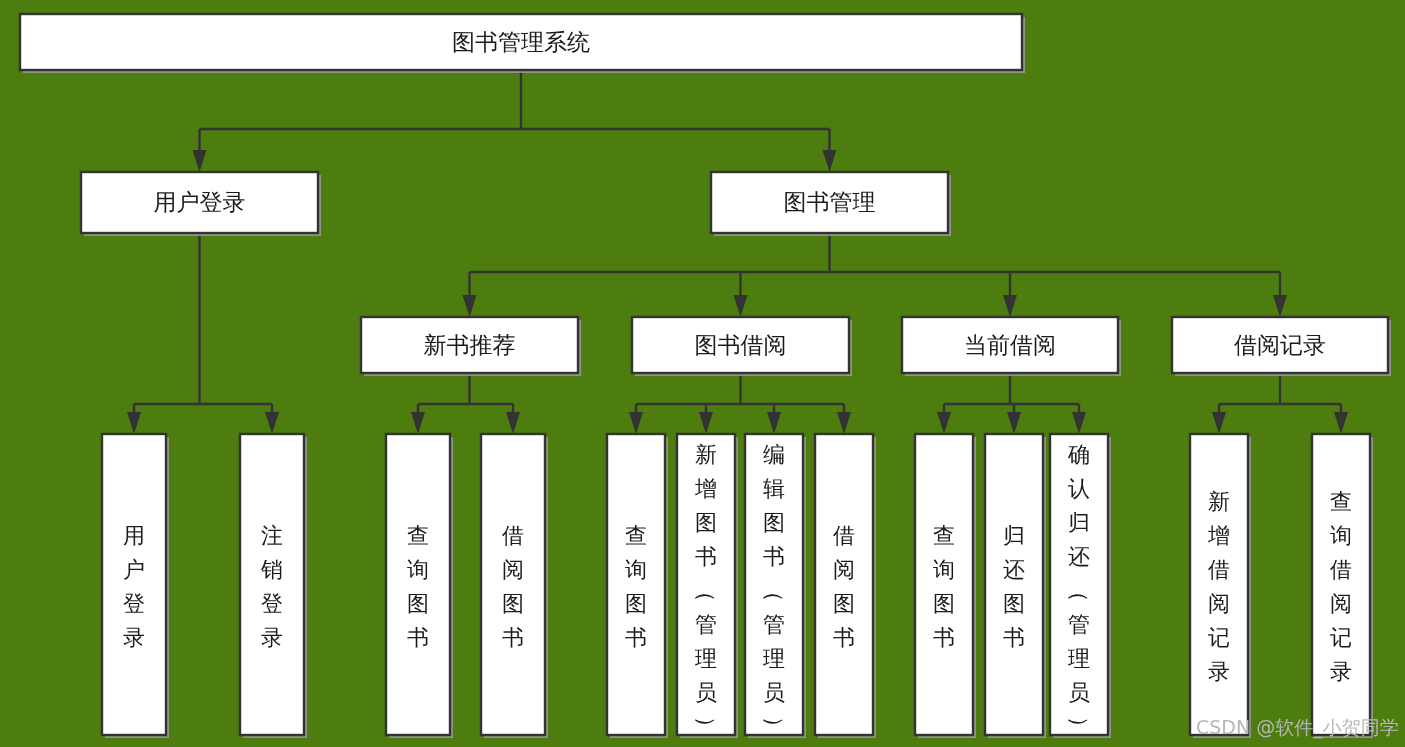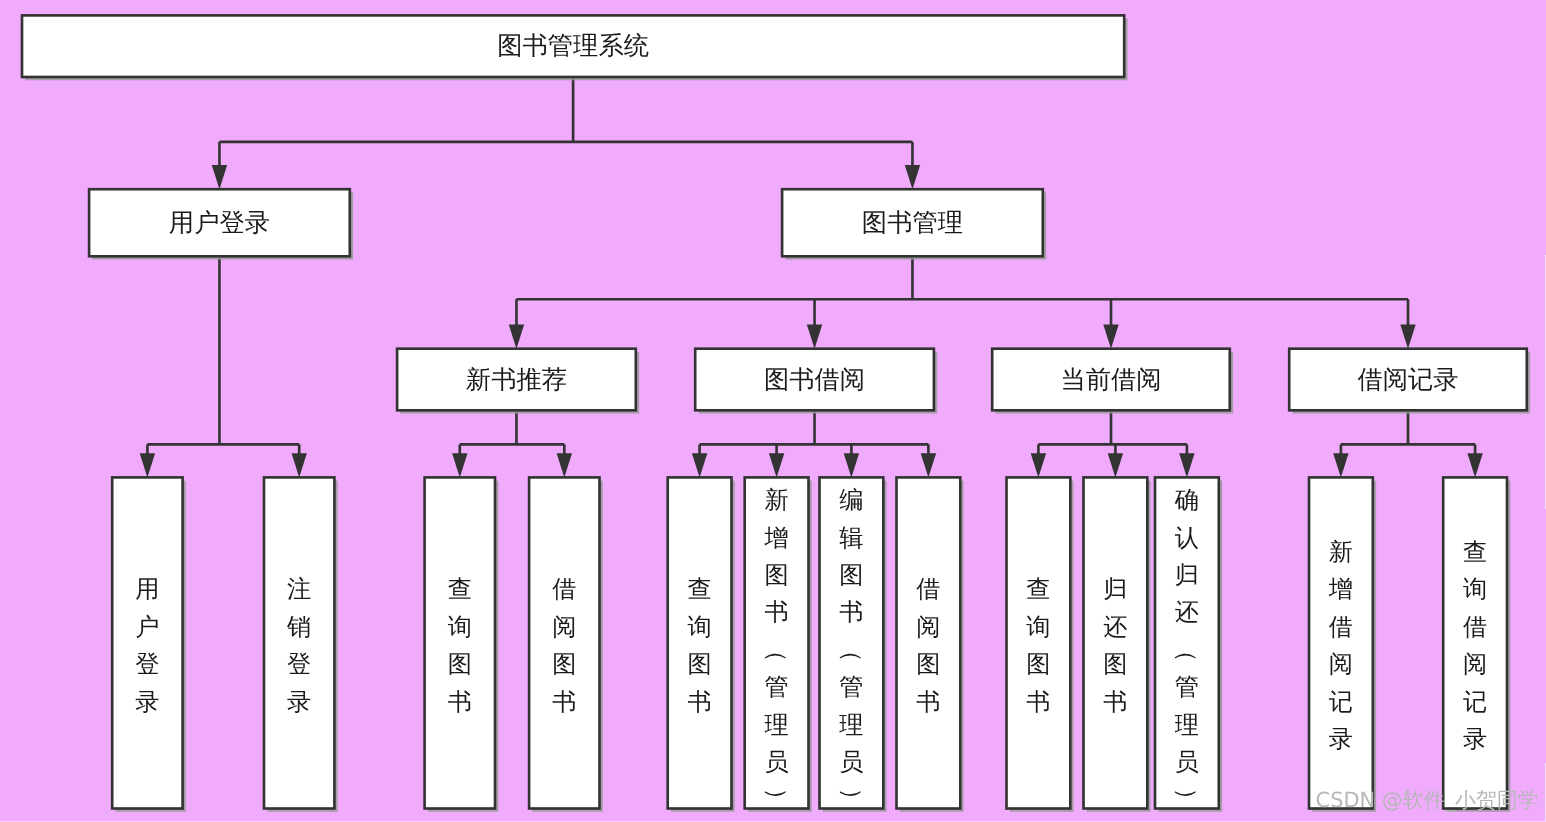--- a/index.html
+++ b/index.html
@@ -11,21 +11,21 @@
   body {
     width: 1405px;
     height: 747px;
     overflow: hidden;
     font-family: "DejaVu Sans", "Liberation Sans", sans-serif;
   }
   #diagram-root {
     position: relative;
     width: 1405px;
     height: 747px;
-    background: #f0abfc;
+    background: #4d7c0f;
   }
   svg#diagram-svg {
     position: absolute;
     left: 0;
     top: 0;
     width: 1405px;
     height: 747px;
     display: block;
   }
   .node-box {

